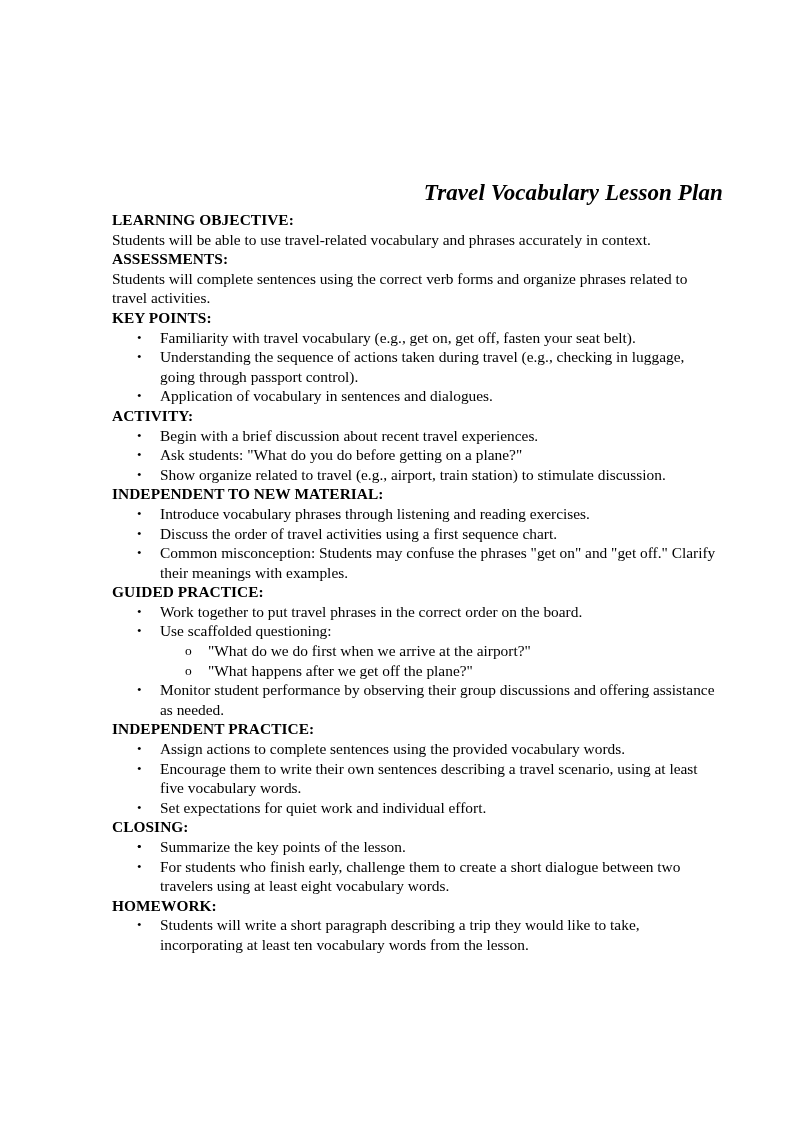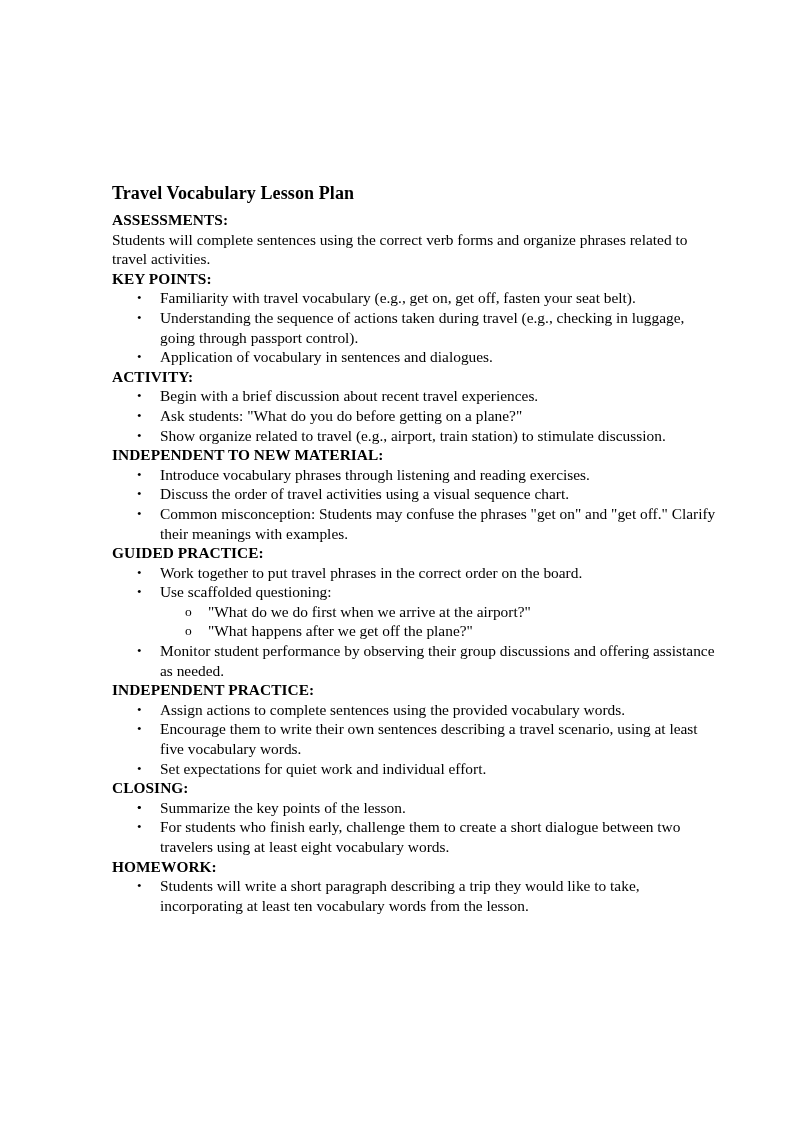--- a/index.html
+++ b/index.html
@@ -23,27 +23,28 @@
     height: 1123px;
     background: #ffffff;
   }
   .content {
     position: absolute;
     left: 112px;
     top: 178px;
     width: 611px;
   }
   .doc-title {
-    text-align: left;
-    font-size: 18px;
+    text-align: right;
+    font-size: 23px;
     font-weight: bold;
     line-height: 30px;
     letter-spacing: 0.1px;
     margin: 0 0 2px 0;
     font-family: "Liberation Serif", "DejaVu Serif", serif;
+    font-style: italic;
   }
   .section-heading {
     font-size: 15.4px;
     font-weight: bold;
     line-height: 19.6px;
     margin: 0;
     letter-spacing: 0.05px;
     white-space: nowrap;
   }
   .para {
@@ -96,20 +97,24 @@
   }
 </style>
 </head>
 <body>
 
 <div class="page">
   <div class="content">
     <h1 class="doc-title">Travel Vocabulary Lesson Plan</h1>
     <div id="sections-root">
         <div class="section-block">
+          <div class="section-heading">LEARNING OBJECTIVE:</div>
+          <div class="para">Students will be able to use travel-related vocabulary and phrases accurately in context.</div>
+        </div>
+        <div class="section-block">
           <div class="section-heading">ASSESSMENTS:</div>
           <div class="para">Students will complete sentences using the correct verb forms and organize phrases related to travel activities.</div>
         </div>
         <div class="section-block">
           <div class="section-heading">KEY POINTS:</div>
           <ul class="bullets">
             <li class="bullet-item"><span class="bullet-marker">•</span><span>Familiarity with travel vocabulary (e.g., get on, get off, fasten your seat belt).</span></li>
             <li class="bullet-item"><span class="bullet-marker">•</span><span>Understanding the sequence of actions taken during travel (e.g., checking in luggage, going through passport control).</span></li>
             <li class="bullet-item"><span class="bullet-marker">•</span><span>Application of vocabulary in sentences and dialogues.</span></li>
           </ul>
@@ -119,21 +124,21 @@
           <ul class="bullets">
             <li class="bullet-item"><span class="bullet-marker">•</span><span>Begin with a brief discussion about recent travel experiences.</span></li>
             <li class="bullet-item"><span class="bullet-marker">•</span><span>Ask students: "What do you do before getting on a plane?"</span></li>
             <li class="bullet-item"><span class="bullet-marker">•</span><span>Show organize related to travel (e.g., airport, train station) to stimulate discussion.</span></li>
           </ul>
         </div>
         <div class="section-block">
           <div class="section-heading">INDEPENDENT TO NEW MATERIAL:</div>
           <ul class="bullets">
             <li class="bullet-item"><span class="bullet-marker">•</span><span>Introduce vocabulary phrases through listening and reading exercises.</span></li>
-            <li class="bullet-item"><span class="bullet-marker">•</span><span>Discuss the order of travel activities using a visual sequence chart.</span></li>
+            <li class="bullet-item"><span class="bullet-marker">•</span><span>Discuss the order of travel activities using a first sequence chart.</span></li>
             <li class="bullet-item"><span class="bullet-marker">•</span><span>Common misconception: Students may confuse the phrases "get on" and "get off." Clarify their meanings with examples.</span></li>
           </ul>
         </div>
         <div class="section-block">
           <div class="section-heading">GUIDED PRACTICE:</div>
           <ul class="bullets">
             <li class="bullet-item"><span class="bullet-marker">•</span><span>Work together to put travel phrases in the correct order on the board.</span></li>
             <li class="bullet-item"><span class="bullet-marker">•</span><span>Use scaffolded questioning:</span><ul class="subbullets">
                 <li class="subbullet-item"><span class="subbullet-marker">o</span><span>"What do we do first when we arrive at the airport?"</span></li>
                 <li class="subbullet-item"><span class="subbullet-marker">o</span><span>"What happens after we get off the plane?"</span></li>

